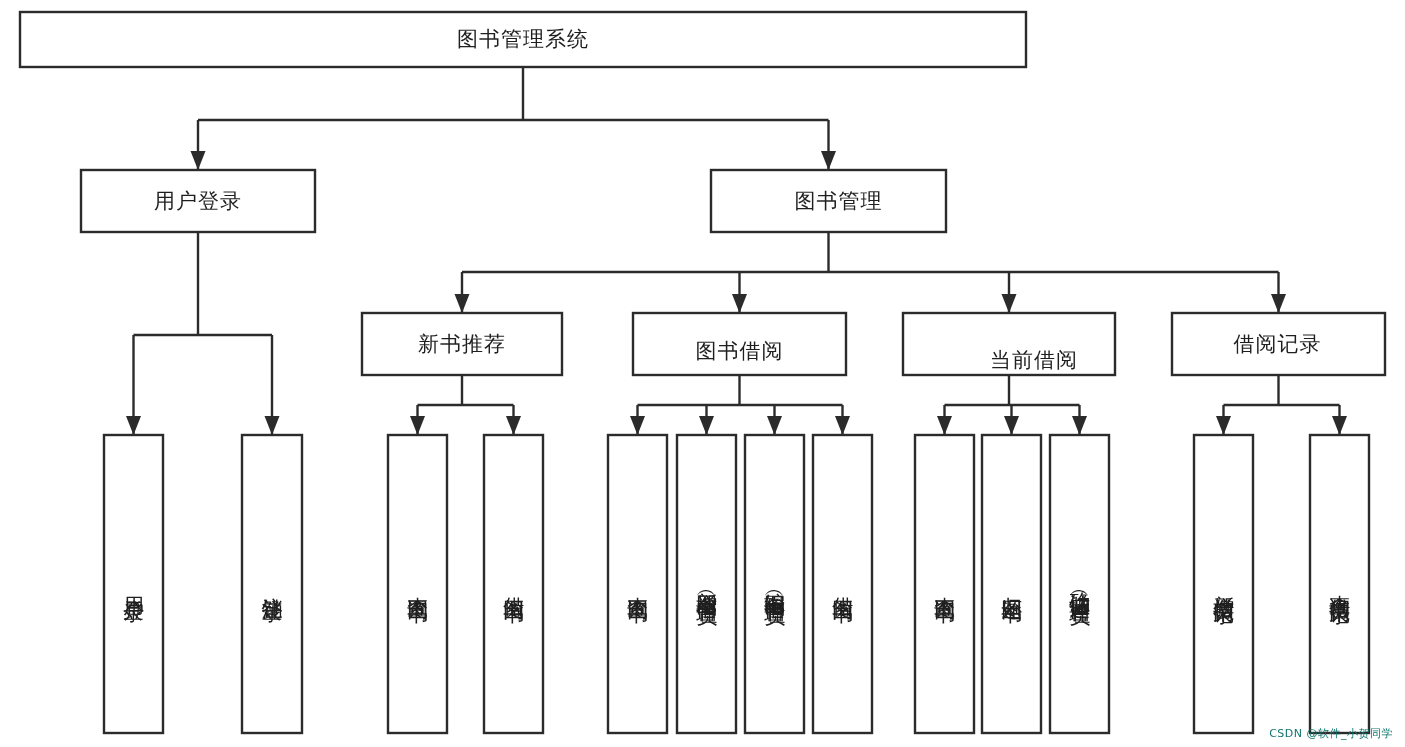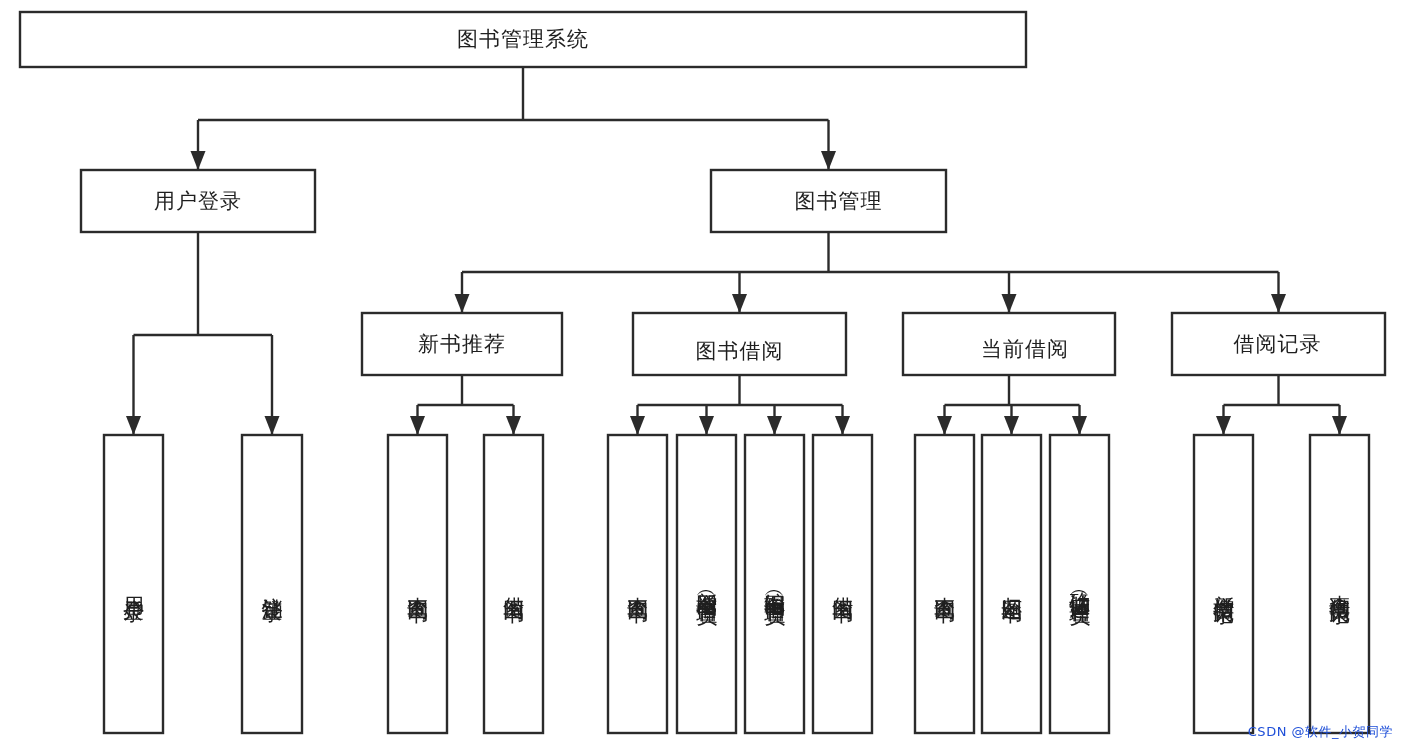--- a/index.html
+++ b/index.html
@@ -59,22 +59,22 @@
     writing-mode: vertical-rl;
     text-orientation: upright;
     font-size: 21px;
     line-height: 1.35;
     letter-spacing: 2px;
   }
   #watermark {
     position: absolute;
     right: 12px;
     bottom: 6px;
-    font-size: 13px;
-    color: #1d4ed8;
+    font-size: 11px;
+    color: #0f766e;
     white-space: nowrap;
     letter-spacing: 0.5px;
   }
 </style>
 </head>
 <body>
 
 <div id="diagram-root">
 
   <svg id="diagram-svg" viewBox="0 0 1405 747">
@@ -155,21 +155,21 @@
         <rect class="node-rect" x="1310" y="435" width="59" height="298"></rect>
       </g>
   </svg>
 
   <div id="labels-layer">
       <div class="node-label horiz" style="left: 20px; top: 12px; width: 1006px; height: 55px;">图书管理系统</div>
       <div class="node-label horiz" style="left: 81px; top: 170px; width: 234px; height: 62px;">用户登录</div>
       <div class="node-label horiz" style="left: 711px; top: 170px; width: 255px; height: 62px;">图书管理</div>
       <div class="node-label horiz" style="left: 362px; top: 313px; width: 200px; height: 62px; text-align: center;">新书推荐</div>
       <div class="node-label horiz" style="left: 633px; top: 313px; width: 213px; height: 76px;">图书借阅</div>
-      <div class="node-label horiz" style="left: 903px; top: 318px; width: 244px; height: 62px;">当前借阅</div>
+      <div class="node-label horiz" style="left: 903px; top: 329px; width: 244px; height: 62px; padding-left: 9px;">当前借阅</div>
       <div class="node-label horiz" style="left: 1172px; top: 313px; width: 211px; height: 62px;">借阅记录</div>
       <div class="node-label vert" style="left: 104px; top: 435px; width: 59px; height: 298px;">用户登录</div>
       <div class="node-label vert" style="left: 242px; top: 435px; width: 60px; height: 298px;">注销登录</div>
       <div class="node-label vert" style="left: 388px; top: 435px; width: 59px; height: 298px;">查询图书</div>
       <div class="node-label vert" style="left: 484px; top: 435px; width: 59px; height: 298px;">借阅图书</div>
       <div class="node-label vert" style="left: 608px; top: 435px; width: 59px; height: 298px;">查询图书</div>
       <div class="node-label vert" style="left: 677px; top: 435px; width: 59px; height: 298px;">新增图书（管理员）</div>
       <div class="node-label vert" style="left: 745px; top: 435px; width: 59px; height: 298px;">编辑图书（管理员）</div>
       <div class="node-label vert" style="left: 813px; top: 435px; width: 59px; height: 298px;">借阅图书</div>
       <div class="node-label vert" style="left: 915px; top: 435px; width: 59px; height: 298px;">查询图书</div>

